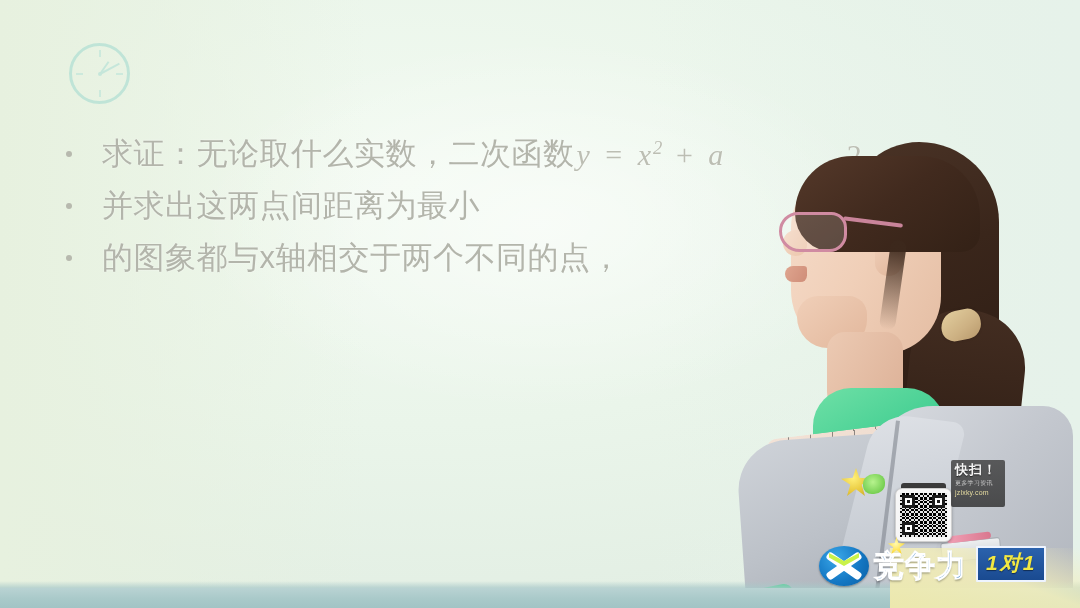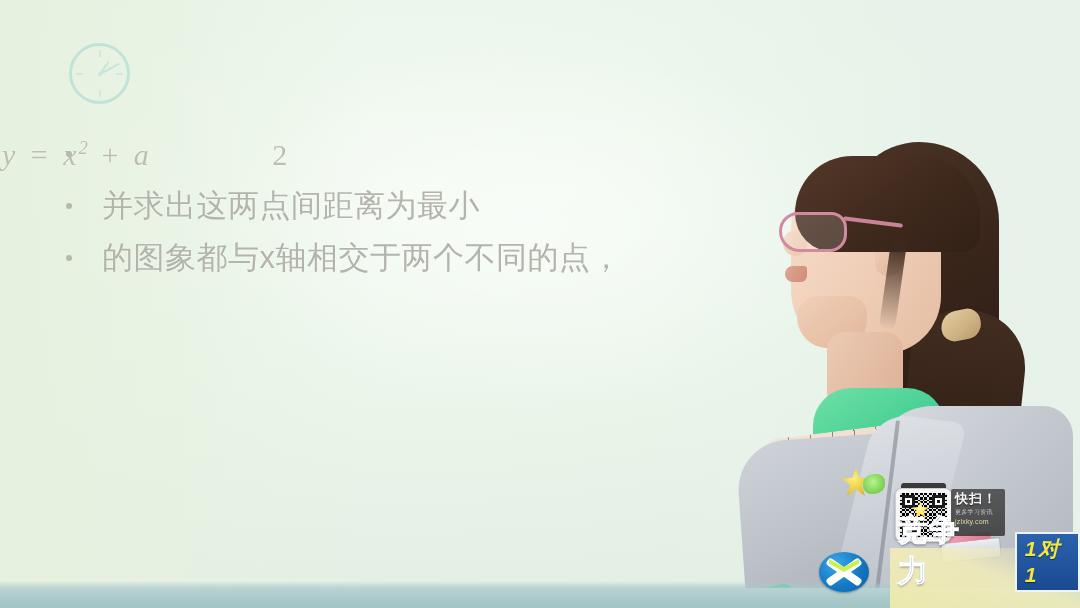--- a/index.html
+++ b/index.html
@@ -253,42 +253,42 @@
       repeating-linear-gradient(90deg,#1b1b1b 0 2px,#ffffff 2px 5px,#1b1b1b 5px 6px,#ffffff 6px 9px);
     background-blend-mode:difference;
   }
   .qr-eye{position:absolute;width:13px;height:13px;border:3px solid #1b1b1b;background:#fff;}
   .qr-eye i{display:block;width:3px;height:3px;background:#1b1b1b;margin:2px auto;}
   .qr-eye.tl{left:6px;top:6px;}
   .qr-eye.tr{right:6px;top:6px;}
   .qr-eye.bl{left:6px;bottom:6px;}
 
   .qr-panel{
-    position:absolute;left:951px;top:489px;width:54px;height:47px;
+    position:absolute;left:951px;top:460px;width:54px;height:47px;
     background:linear-gradient(180deg,rgba(64,64,64,.82),rgba(48,48,48,.82));
     border-radius:2px;
     padding:3px 4px 0 4px;
     overflow:hidden;
   }
   .qr-cta{
     color:#f4f4f4;font-size:13px;font-weight:bold;line-height:14px;
     letter-spacing:1px;
     text-shadow:0 1px 1px rgba(0,0,0,.6);
   }
   .qr-sub{
     color:#c9c9c9;font-size:6px;line-height:8px;letter-spacing:.3px;margin-top:2px;
   }
   .qr-url{
     color:#e6dca0;font-size:7px;line-height:9px;letter-spacing:.2px;margin-top:1px;
   }
 
   
   .brand{
     position:absolute;left:819px;top:546px;height:46px;
-    display:flex;align-items:flex-end;gap:24px;
+    display:flex;align-items:flex-start;
   }
   .brand-mark{
     position:relative;width:50px;height:40px;
     background:radial-gradient(circle at 35% 30%,#3aa7e8 0%,#1478c4 55%,#0b5ea3 100%);
     border-radius:50%;
     box-shadow:0 1px 2px rgba(0,0,0,.35);
     flex:0 0 auto;
   }
   .brand-mark .x1,.brand-mark .x2{
     position:absolute;left:50%;top:50%;width:40px;height:8px;
@@ -342,20 +342,21 @@
     <span class="tick t9"></span>
     <span class="hand hour"></span>
     <span class="hand minute"></span>
     <span class="pin"></span>
   </div>
 
   <div class="slide">
 
     <div class="line">
       <span class="bullet"></span>
+      <span class="ltext">求证：无论取什么实数，二次函数</span>
       <span class="formula">
         <span>y</span>
         <span class="op">=</span>
         <span>x</span><sup>2</sup>
         <span class="op">+</span>
         <span>a</span>
         <span class="num" style="margin-left:112px;">2</span>
       </span>
     </div>
 

